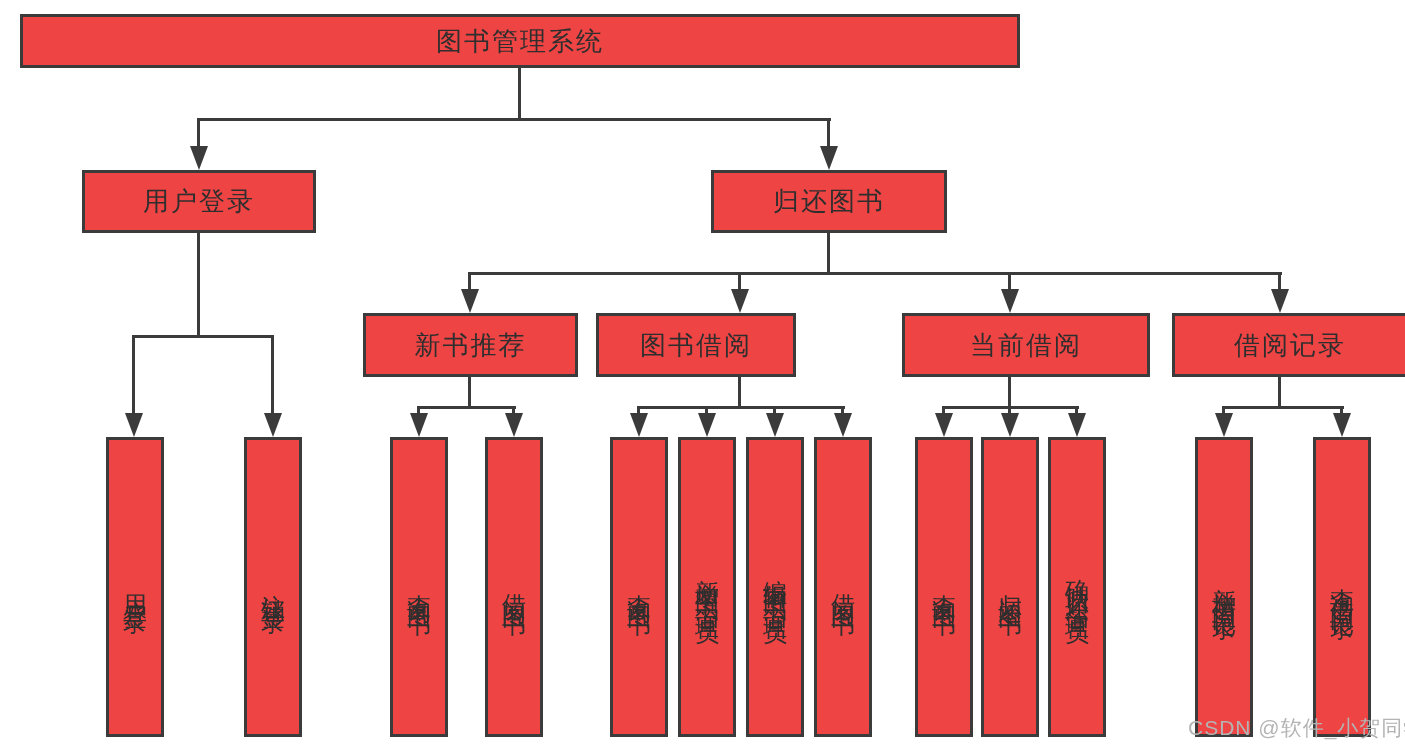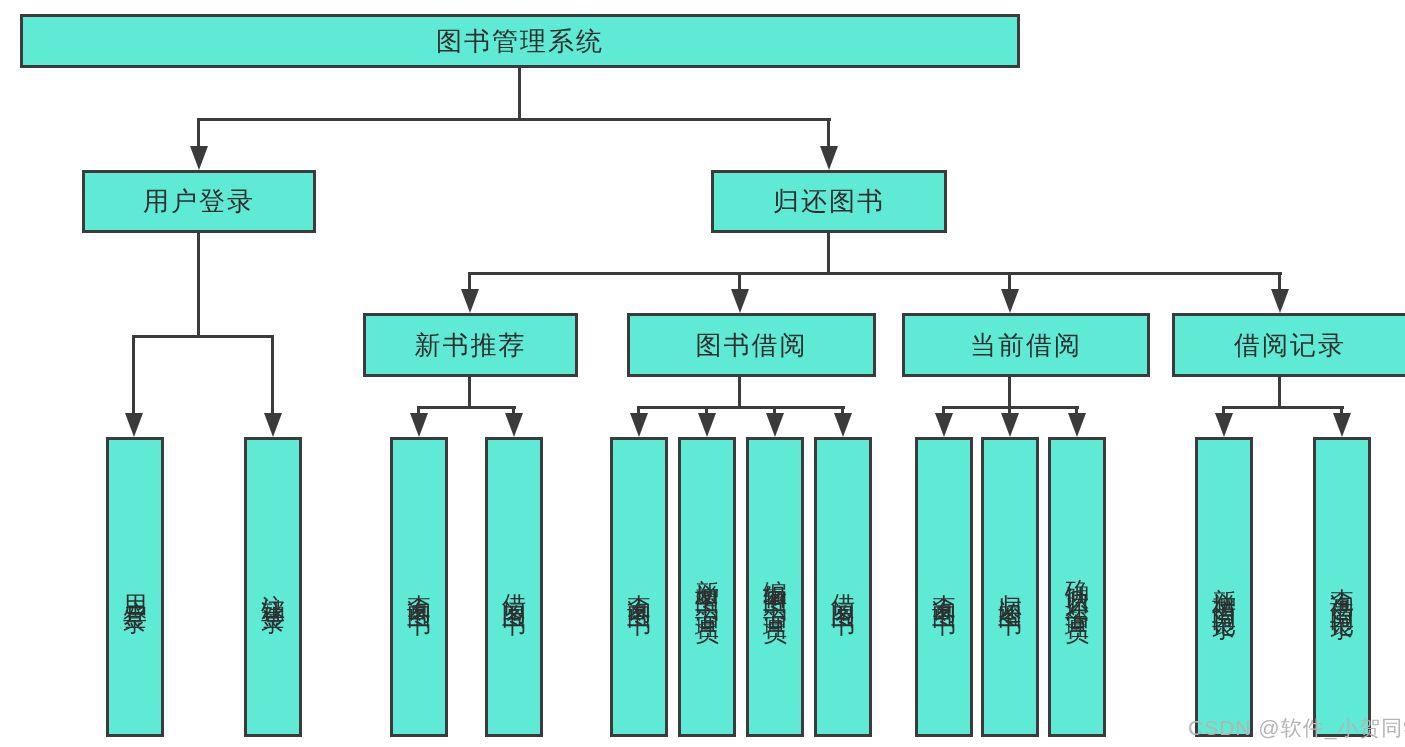--- a/index.html
+++ b/index.html
@@ -1,21 +1,21 @@
 <!DOCTYPE html>
 <html><head>
 <meta charset="utf-8">
 <style>
   html,body{margin:0;padding:0;background:#ffffff;}
   .canvas{
     position:relative;width:1405px;height:747px;background:#ffffff;
     font-family:"Liberation Sans","DejaVu Sans",sans-serif;overflow:hidden;
   }
   .box{
-    position:absolute;box-sizing:border-box;border:3px solid #3b3b3b;background:#5eead4;
+    position:absolute;box-sizing:border-box;border:3px solid #3b3b3b;background:#ef4444;
     display:flex;align-items:center;justify-content:center;color:#2e2e2e;z-index:2;
   }
   .box.h .lbl{font-size:26px;letter-spacing:2px;white-space:nowrap;}
   .box.v .lbl{
     writing-mode:vertical-rl;text-orientation:mixed;
     font-size:24px;letter-spacing:6px;line-height:1;
   }
   .vl{position:absolute;width:3px;background:#3b3b3b;z-index:1;}
   .hl{position:absolute;height:3px;background:#3b3b3b;z-index:1;}
   .arr{
@@ -40,21 +40,21 @@
   <div class="box h" style="left:82px;top:170px;width:234px;height:63px">
     <span class="lbl">用户登录</span>
   </div>
   <div class="box h" style="left:711px;top:170px;width:236px;height:63px">
     <span class="lbl">归还图书</span>
   </div>
 
   <div class="box h" style="left:363px;top:313px;width:215px;height:64px">
     <span class="lbl">新书推荐</span>
   </div>
-  <div class="box h" style="left:627px;top:313px;width:249px;height:64px">
+  <div class="box h" style="left:596px;top:313px;width:200px;height:64px">
     <span class="lbl">图书借阅</span>
   </div>
   <div class="box h" style="left:902px;top:313px;width:248px;height:64px">
     <span class="lbl">当前借阅</span>
   </div>
   <div class="box h" style="left:1172px;top:313px;width:236px;height:64px">
     <span class="lbl">借阅记录</span>
   </div>
 
   <div class="box v" style="left:106px;top:437px;width:58px;height:300px">

